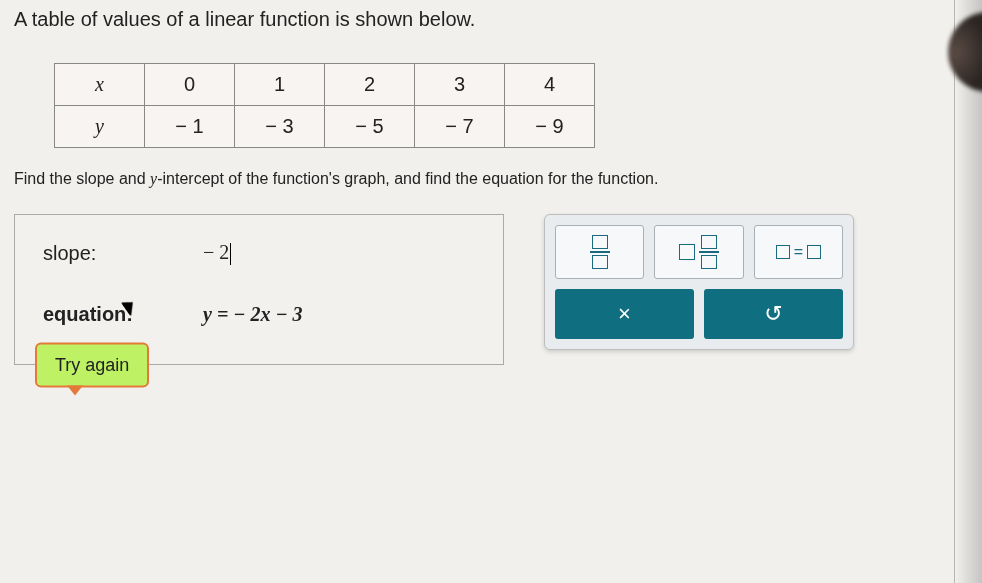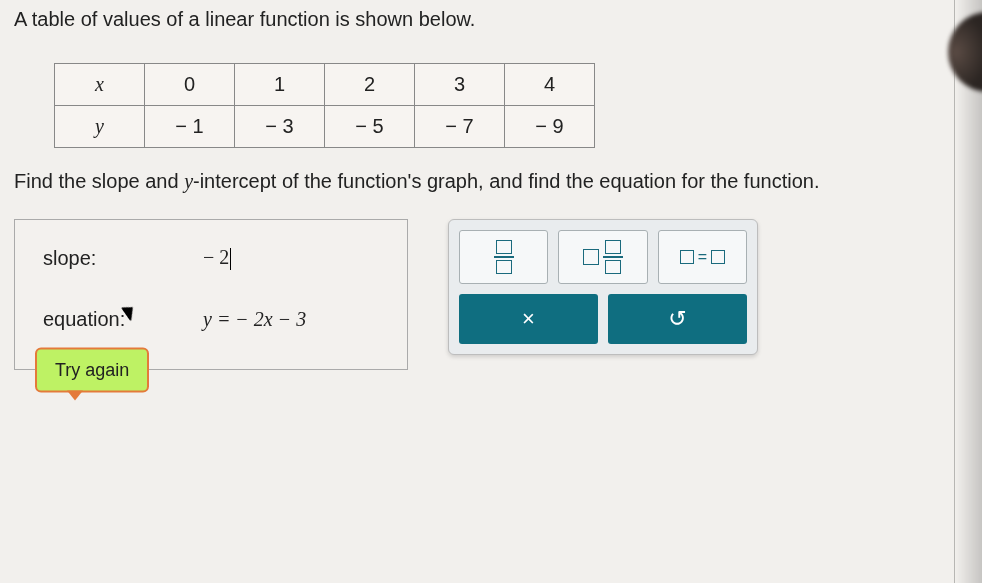--- a/index.html
+++ b/index.html
@@ -20,34 +20,34 @@
     margin-bottom: 22px;
   }
   table.values td {
     border: 1px solid #888;
     width: 90px; height: 42px;
     text-align: center;
     font-size: 20px;
     background: #f7f4f1;
   }
   table.values td.hdr { font-style: italic; font-family: 'Times New Roman', serif; }
-  .instruction { font-size: 20px; margin-bottom: 26px; }
+  .instruction { font-size: 16px; margin-bottom: 26px; }
   .lower { display: flex; align-items: flex-start; gap: 40px; }
   .answer-box {
     border: 1px solid #aaa;
-    width: 394px;
+    width: 490px;
     padding: 26px 28px 0 28px;
     position: relative;
     background: #f3f1ee;
   }
   .answer-row { display: flex; align-items: center; margin-bottom: 38px; font-size: 20px; }
   .answer-label { width: 160px; }
   .answer-val { font-family: 'Times New Roman', serif; font-size: 20px; }
   .cursor-caret::after { content: ""; display: inline-block; width: 1px; height: 22px; background: #000; vertical-align: middle; margin-left: 1px; }
-  .mouse-cursor { position: relative; }
+  .mouse-cursor { position: relative; font-weight: bold; }
   .mouse-cursor::before {
     content: "";
     position: absolute;
     left: 82px; top: -4px;
     border-left: 9px solid #000;
     border-top: 6px solid transparent;
     border-bottom: 10px solid transparent;
     transform: rotate(-35deg);
     filter: drop-shadow(1px 0 0 #000);
   }

